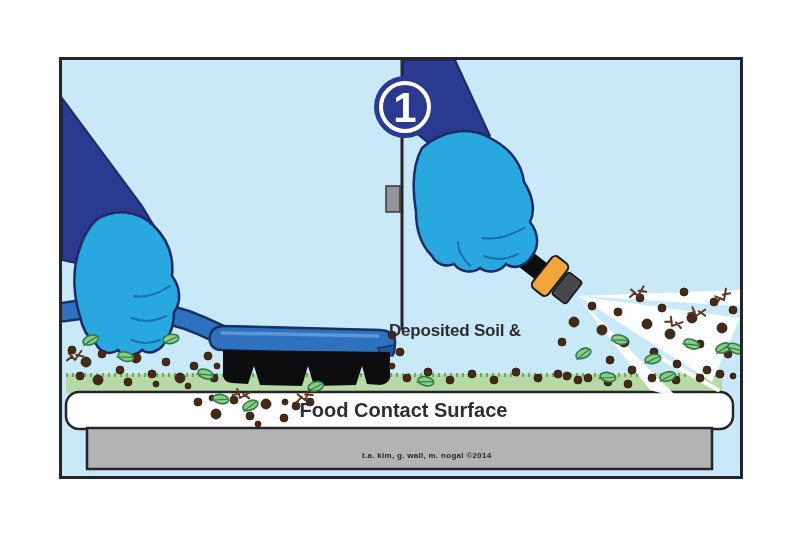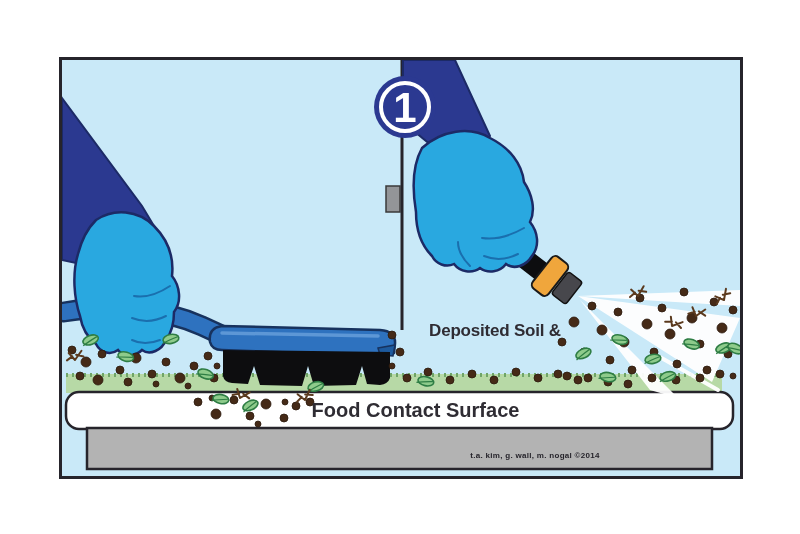--- a/index.html
+++ b/index.html
@@ -3,25 +3,25 @@
 <meta charset="utf-8">
 <style>
   html,body{margin:0;padding:0;background:#ffffff;}
   body{width:800px;height:534px;position:relative;overflow:hidden;
        font-family:"Liberation Sans",sans-serif;}
   .frame{position:absolute;left:59px;top:57px;width:684px;height:422px;
          box-sizing:border-box;border:3px solid #26242b;background:#c9e9f8;overflow:hidden;}
   .frame svg{position:absolute;left:0;top:0;}
   svg text{font-family:"Liberation Sans",sans-serif;font-weight:bold;}
   .overlay{position:absolute;color:#2f2c33;font-weight:bold;}
-  .deposited{left:327px;top:261px;width:212px;text-align:center;
+  .deposited{left:327px;top:261px;width:212px;
              font-size:17px;line-height:20px;letter-spacing:-0.2px;}
-  .surface-label{left:20px;top:332px;width:667px;height:37px;display:flex;
+  .surface-label{left:8px;top:332px;width:667px;height:37px;display:flex;
                  align-items:center;justify-content:center;font-size:20px;}
-  .credit{left:300px;top:391px;width:346px;text-align:center;font-size:8px;
+  .credit{left:300px;top:391px;width:346px;text-align:left;font-size:8px;
           letter-spacing:0.3px;color:#26242b;}
 </style>
 </head>
 <body>
 
 <div class="frame">
   <svg id="scene-svg" width="678" height="416" viewBox="0 0 678 416">
 
     <g>
       <rect x="4" y="314" width="656" height="19" fill="#b7d9a6"></rect>

